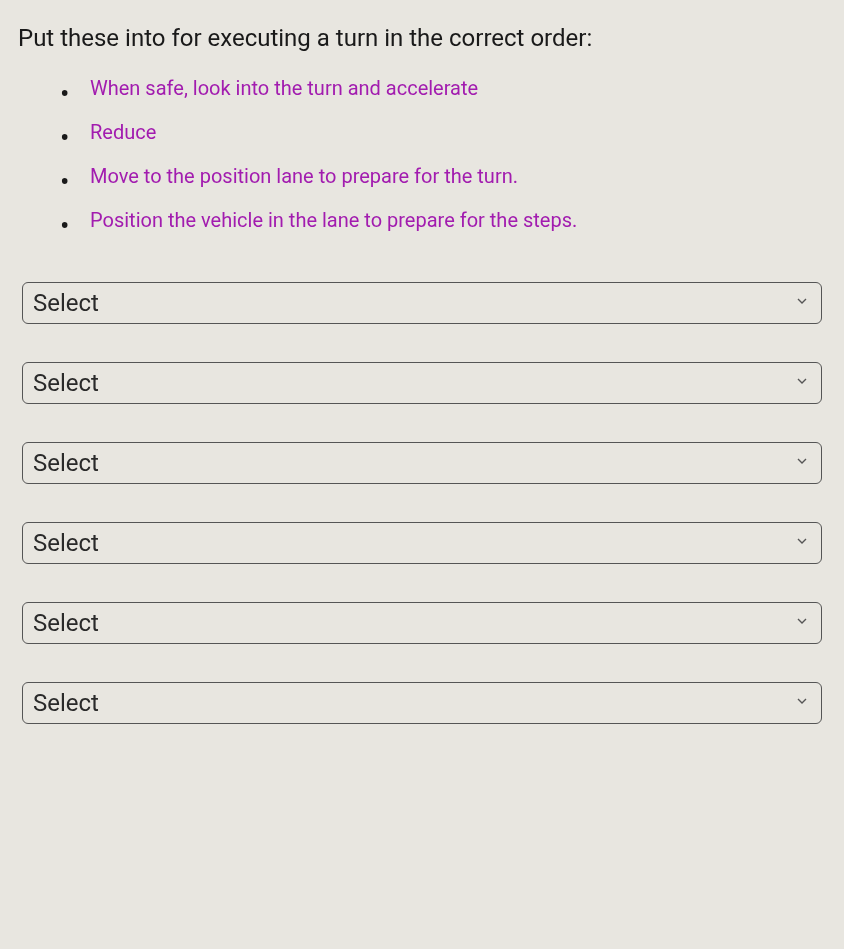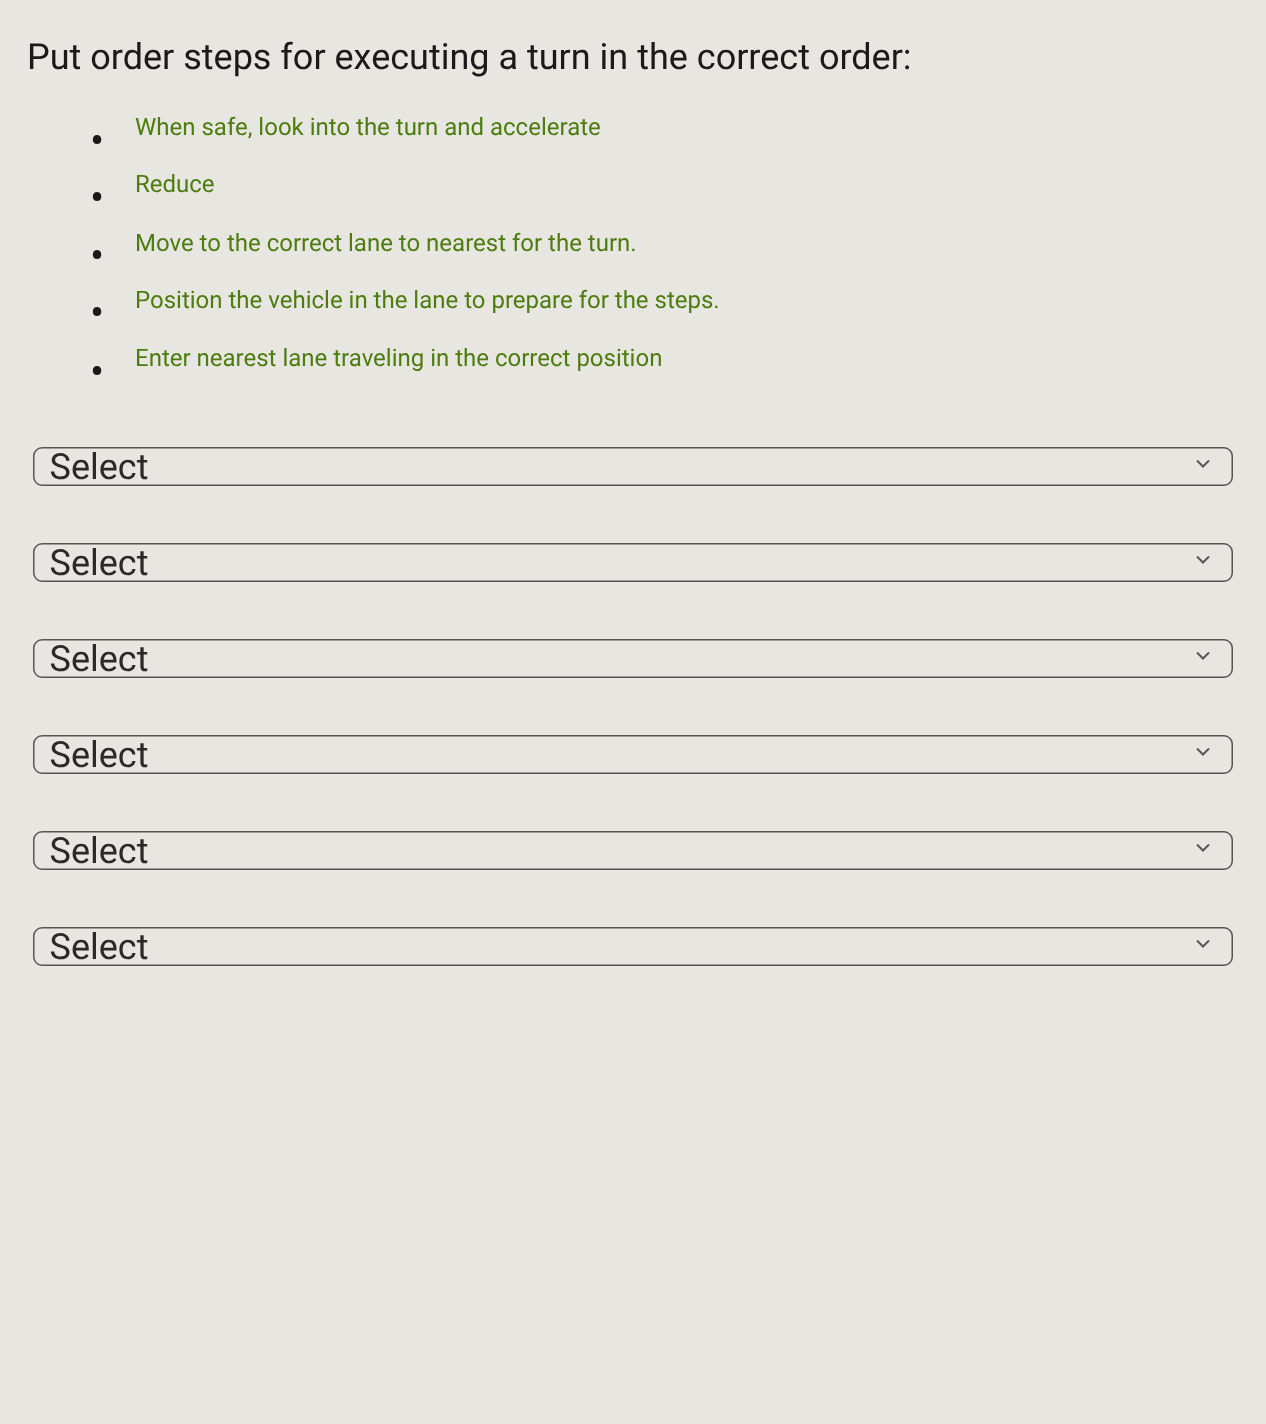--- a/index.html
+++ b/index.html
@@ -22,24 +22,24 @@
       margin-bottom: 18px;
       color: #1a1a1a;
     }
     .options-list {
       list-style: none;
       padding-left: 72px;
       margin-bottom: 48px;
     }
     .options-list li {
       position: relative;
-      font-size: 16px;
+      font-size: 20px;
       line-height: 1.4;
       margin-bottom: 16px;
-      color: #4d7c0f;
+      color: #a21caf;
     }
     .options-list li::before {
       content: "•";
       position: absolute;
       left: -30px;
       top: 0;
       font-size: 28px;
       color: #1a1a1a;
     }
     .dropdowns {
@@ -48,21 +48,21 @@
     }
     .select-wrapper {
       position: relative;
       margin-bottom: 38px;
     }
     .select-wrapper:last-child {
       margin-bottom: 0;
     }
     .select-field {
       width: 100%;
-      height: 26px;
+      height: 42px;
       border: 1px solid #555;
       border-radius: 6px;
       background: transparent;
       font-size: 24px;
       color: #2a2a2a;
       padding: 4px 40px 4px 10px;
       display: flex;
       align-items: center;
       cursor: pointer;
     }
@@ -77,28 +77,27 @@
       width: 16px;
       height: 16px;
       stroke: #555;
       stroke-width: 2;
       fill: none;
     }
   </style>
 </head>
 <body>
 
-<div class="question-text">Put order steps for executing a turn in the correct order:</div>
+<div class="question-text">Put these into for executing a turn in the correct order:</div>
 
 <ul class="options-list">
   <li>When safe, look into the turn and accelerate</li>
   <li>Reduce</li>
-  <li>Move to the correct lane to nearest for the turn.</li>
+  <li>Move to the position lane to prepare for the turn.</li>
   <li>Position the vehicle in the lane to prepare for the steps.</li>
-  <li>Enter nearest lane traveling in the correct position</li>
 </ul>
 
 <div class="dropdowns">
   <div class="select-wrapper">
     <div class="select-field">Select</div>
     <span class="chevron">
       <svg viewBox="0 0 24 24">
           <polyline points="6 9 12 15 18 9"></polyline>
         </svg>
     </span>

